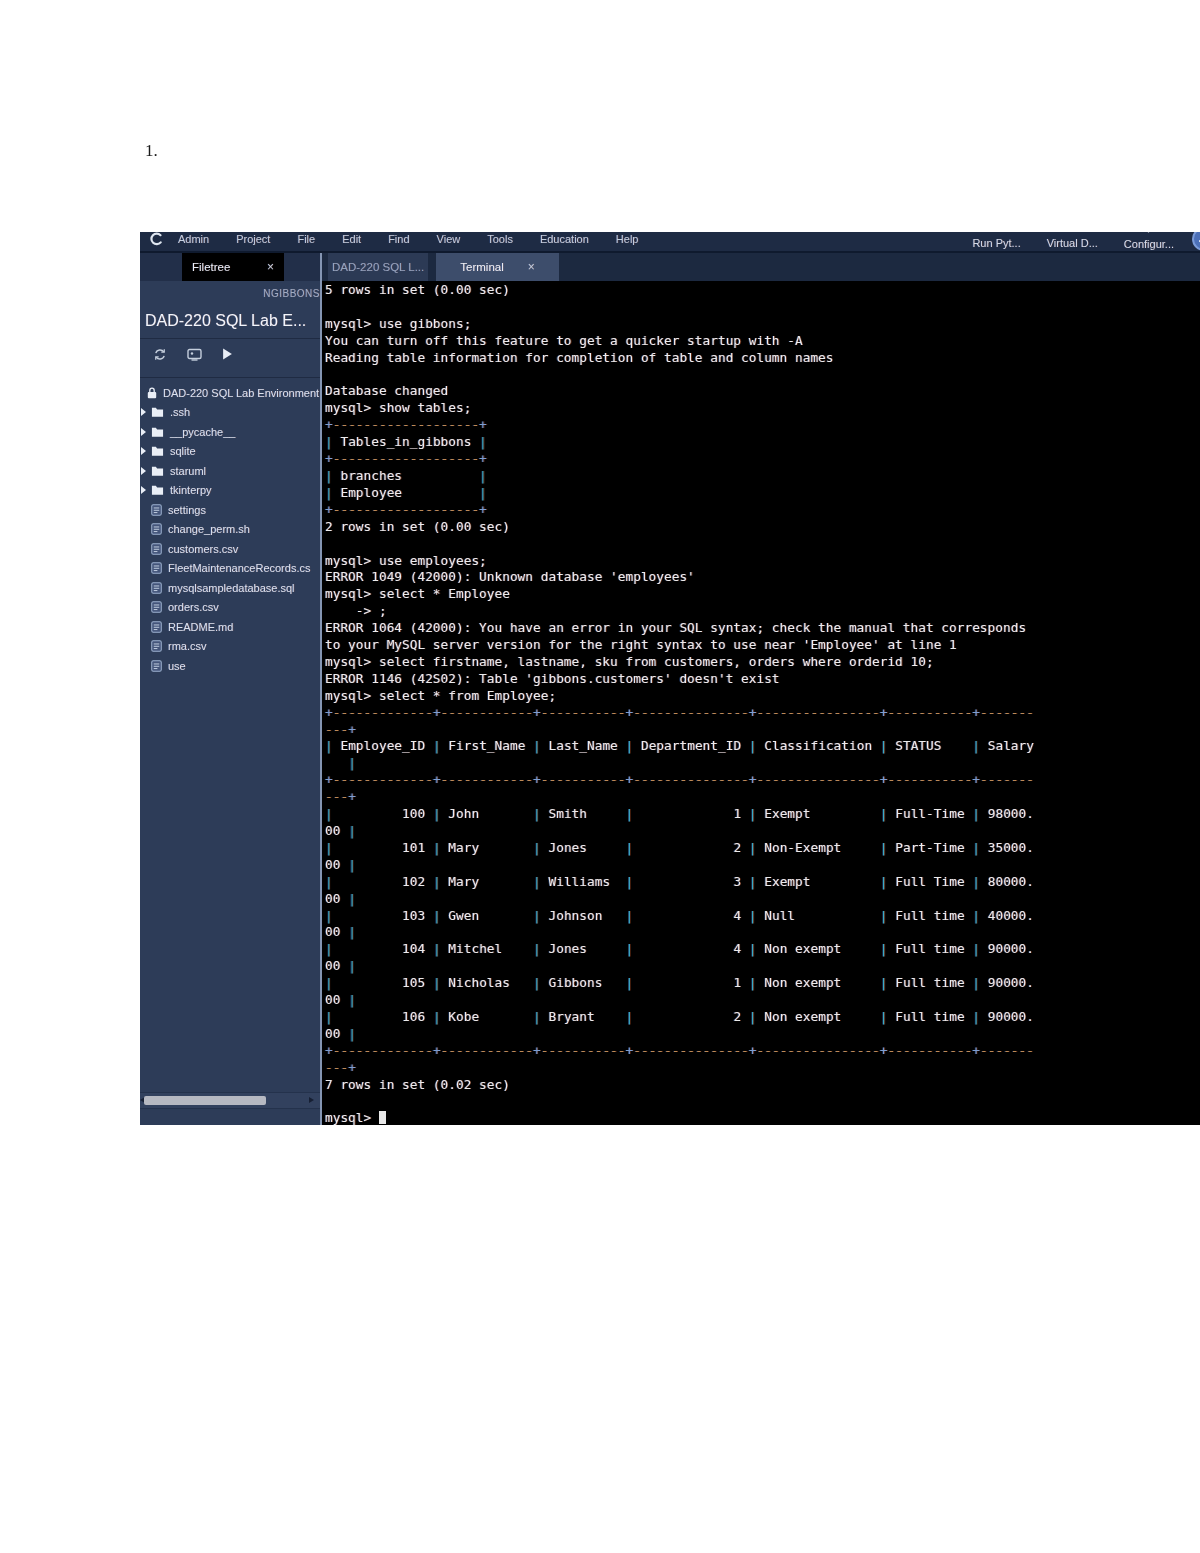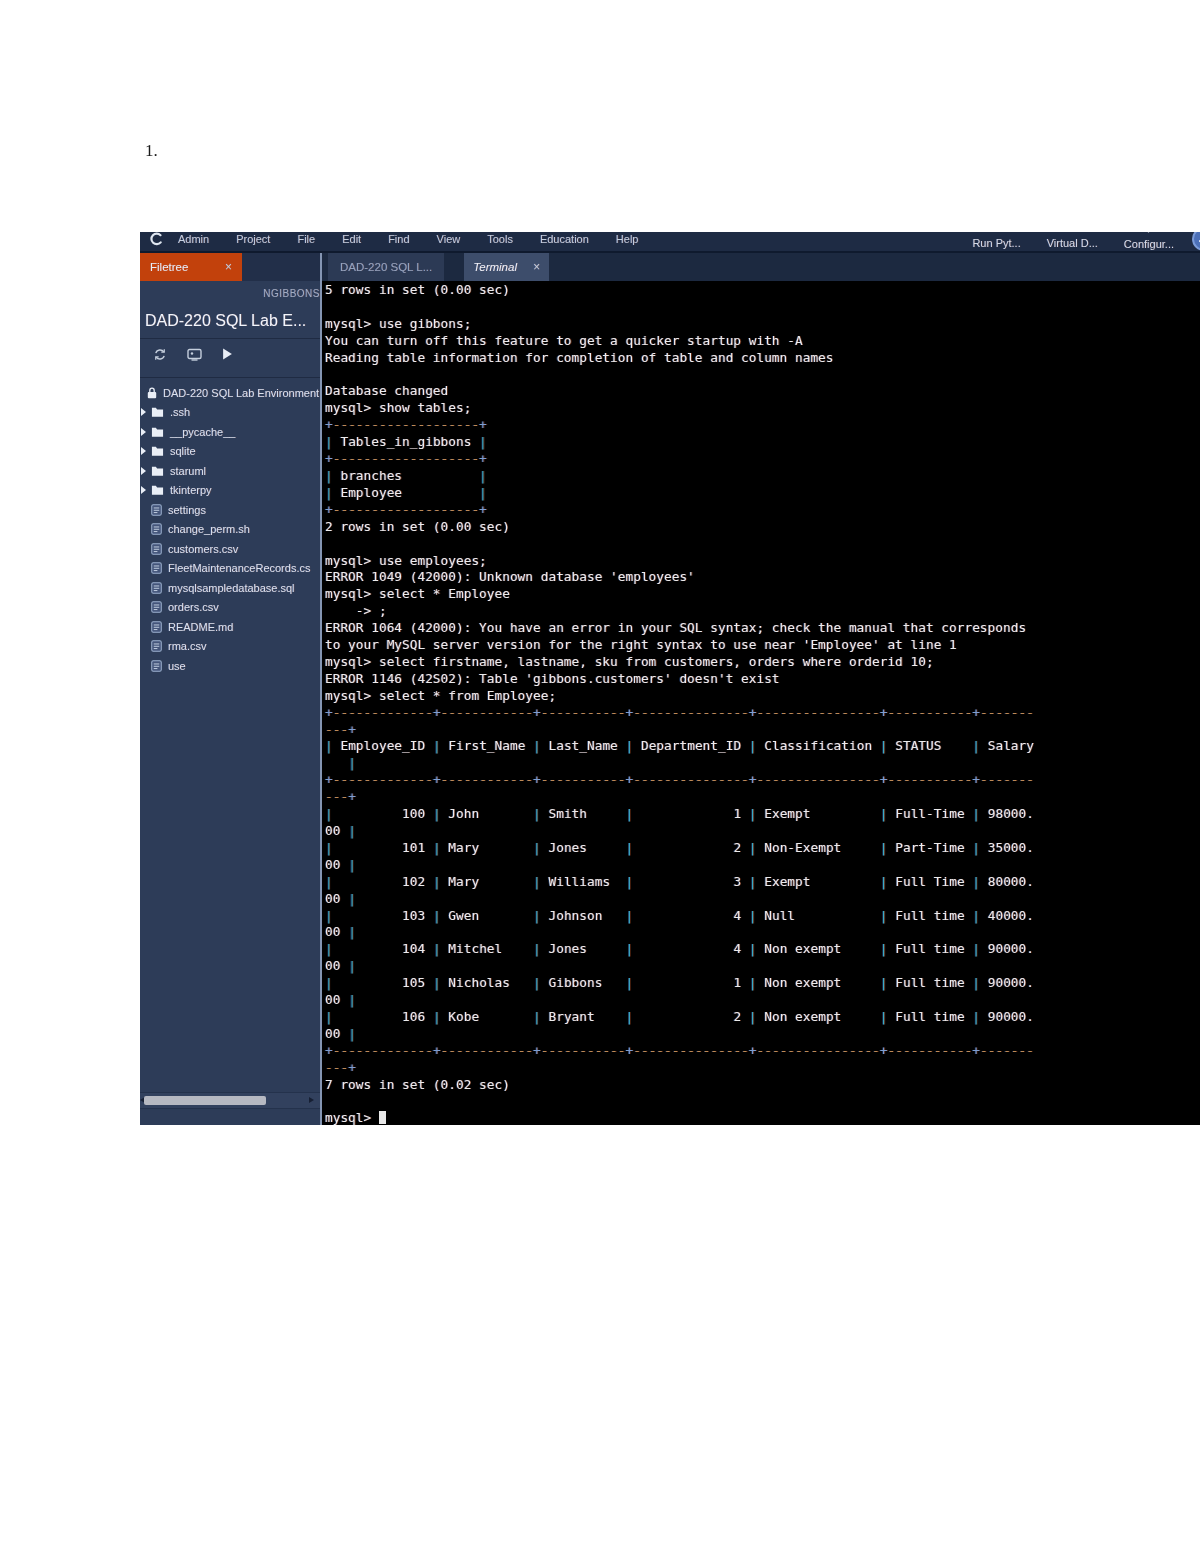--- a/index.html
+++ b/index.html
@@ -19,22 +19,22 @@
   .mbtn svg{flex:none;}
   .caret-down{width:0;height:0;border-left:3.5px solid transparent;border-right:3.5px solid transparent;
     border-top:4px solid #8fa0ba;margin-left:2px;}
   .avatar{width:20px;height:20px;border-radius:50%;background:#4c70b8;border:2px solid #7b9bd8;
     margin-left:18px;flex:none;display:flex;align-items:center;justify-content:center;}
   
   .main{flex:1;display:flex;min-height:0;}
   
   .sidebar{width:180px;flex:none;background:#2d3c58;border-right:2px solid #8495b3;display:flex;flex-direction:column;}
   .side-tabs{height:28px;background:#222f49;display:flex;flex:none;}
-  .filetree-tab{background:#c2410c;color:#e9eef6;font-size:11.5px;display:flex;align-items:center;
-    padding:0 10px;width:82px;justify-content:space-between;}
+  .filetree-tab{background:#000000;color:#e9eef6;font-size:11.5px;display:flex;align-items:center;
+    padding:0 10px;width:82px;justify-content:space-between;margin-left:42px;}
   .tab-close{color:#c3cdda;font-size:12px;line-height:1;}
   .side-head{padding:7px 0 0 5px;overflow:hidden;}
   .side-user{font-size:10px;color:#9facc2;letter-spacing:.5px;text-align:right;}
   .side-title{font-size:16px;color:#f2f5fa;white-space:nowrap;margin-top:13px;}
   .side-divider{height:1px;background:#1f2b43;margin-top:8px;flex:none;}
   .side-icons{height:30px;display:flex;align-items:center;gap:20px;padding-left:13px;flex:none;}
   .tree{padding-top:5px;overflow:hidden;}
   .trow{height:19.5px;display:flex;align-items:center;font-size:11px;color:#d9e1ee;white-space:nowrap;overflow:hidden;}
   .caret{width:0;height:0;border-left:5px solid #e9eef6;border-top:4px solid transparent;
     border-bottom:4px solid transparent;margin:0 5px 0 1px;flex:none;}
@@ -44,23 +44,23 @@
     border-bottom:1px solid #24324c;flex:none;margin-bottom:16px;}
   .h-thumb{position:absolute;left:4px;top:3px;width:122px;height:9px;background:#b6b9c2;border-radius:2px;}
   .h-arrow-r{position:absolute;right:6px;top:4px;width:0;height:0;border-left:5px solid #161f33;
     border-top:3.5px solid transparent;border-bottom:3.5px solid transparent;}
   .h-arrow-l{position:absolute;left:0;top:4px;width:0;height:0;border-right:5px solid #161f33;
     border-top:3.5px solid transparent;border-bottom:3.5px solid transparent;}
   
   .termcol{flex:1;display:flex;flex-direction:column;min-width:0;}
   .term-tabs{height:28px;background:#1c2940;display:flex;padding-left:6px;flex:none;}
   .etab{background:#2c3a55;color:#92a2bc;font-size:11.5px;display:flex;align-items:center;
-    padding:0 12px;margin-right:20px;white-space:nowrap;}
+    padding:0 4px;margin-right:8px;white-space:nowrap;}
   .ttab{background:#3d4d6b;color:#edf1f7;font-size:11.5px;display:flex;align-items:center;
-    padding:0 9px;gap:16px;white-space:nowrap;font-style:italic;}
+    padding:0 24px;gap:24px;white-space:nowrap;}
   .term-body{flex:1;background:#000000;padding:1px 0 0 3px;overflow:hidden;
     font-family:"DejaVu Sans Mono",monospace;font-size:12.8px;line-height:16.9px;color:#ececec;
     text-shadow:0.8px 0 rgba(255,110,50,.38),-0.8px 0 rgba(70,140,255,.38);}
   .tl{white-space:pre;}
   .tl i{font-style:normal;}
   .tp{color:#3cb4cf;}
   .td{color:#bd8a55;}
   .tc{color:#7d9ed2;}
   .cursor{display:inline-block;width:7px;height:13px;background:#e8e8e8;vertical-align:-2px;}
   

